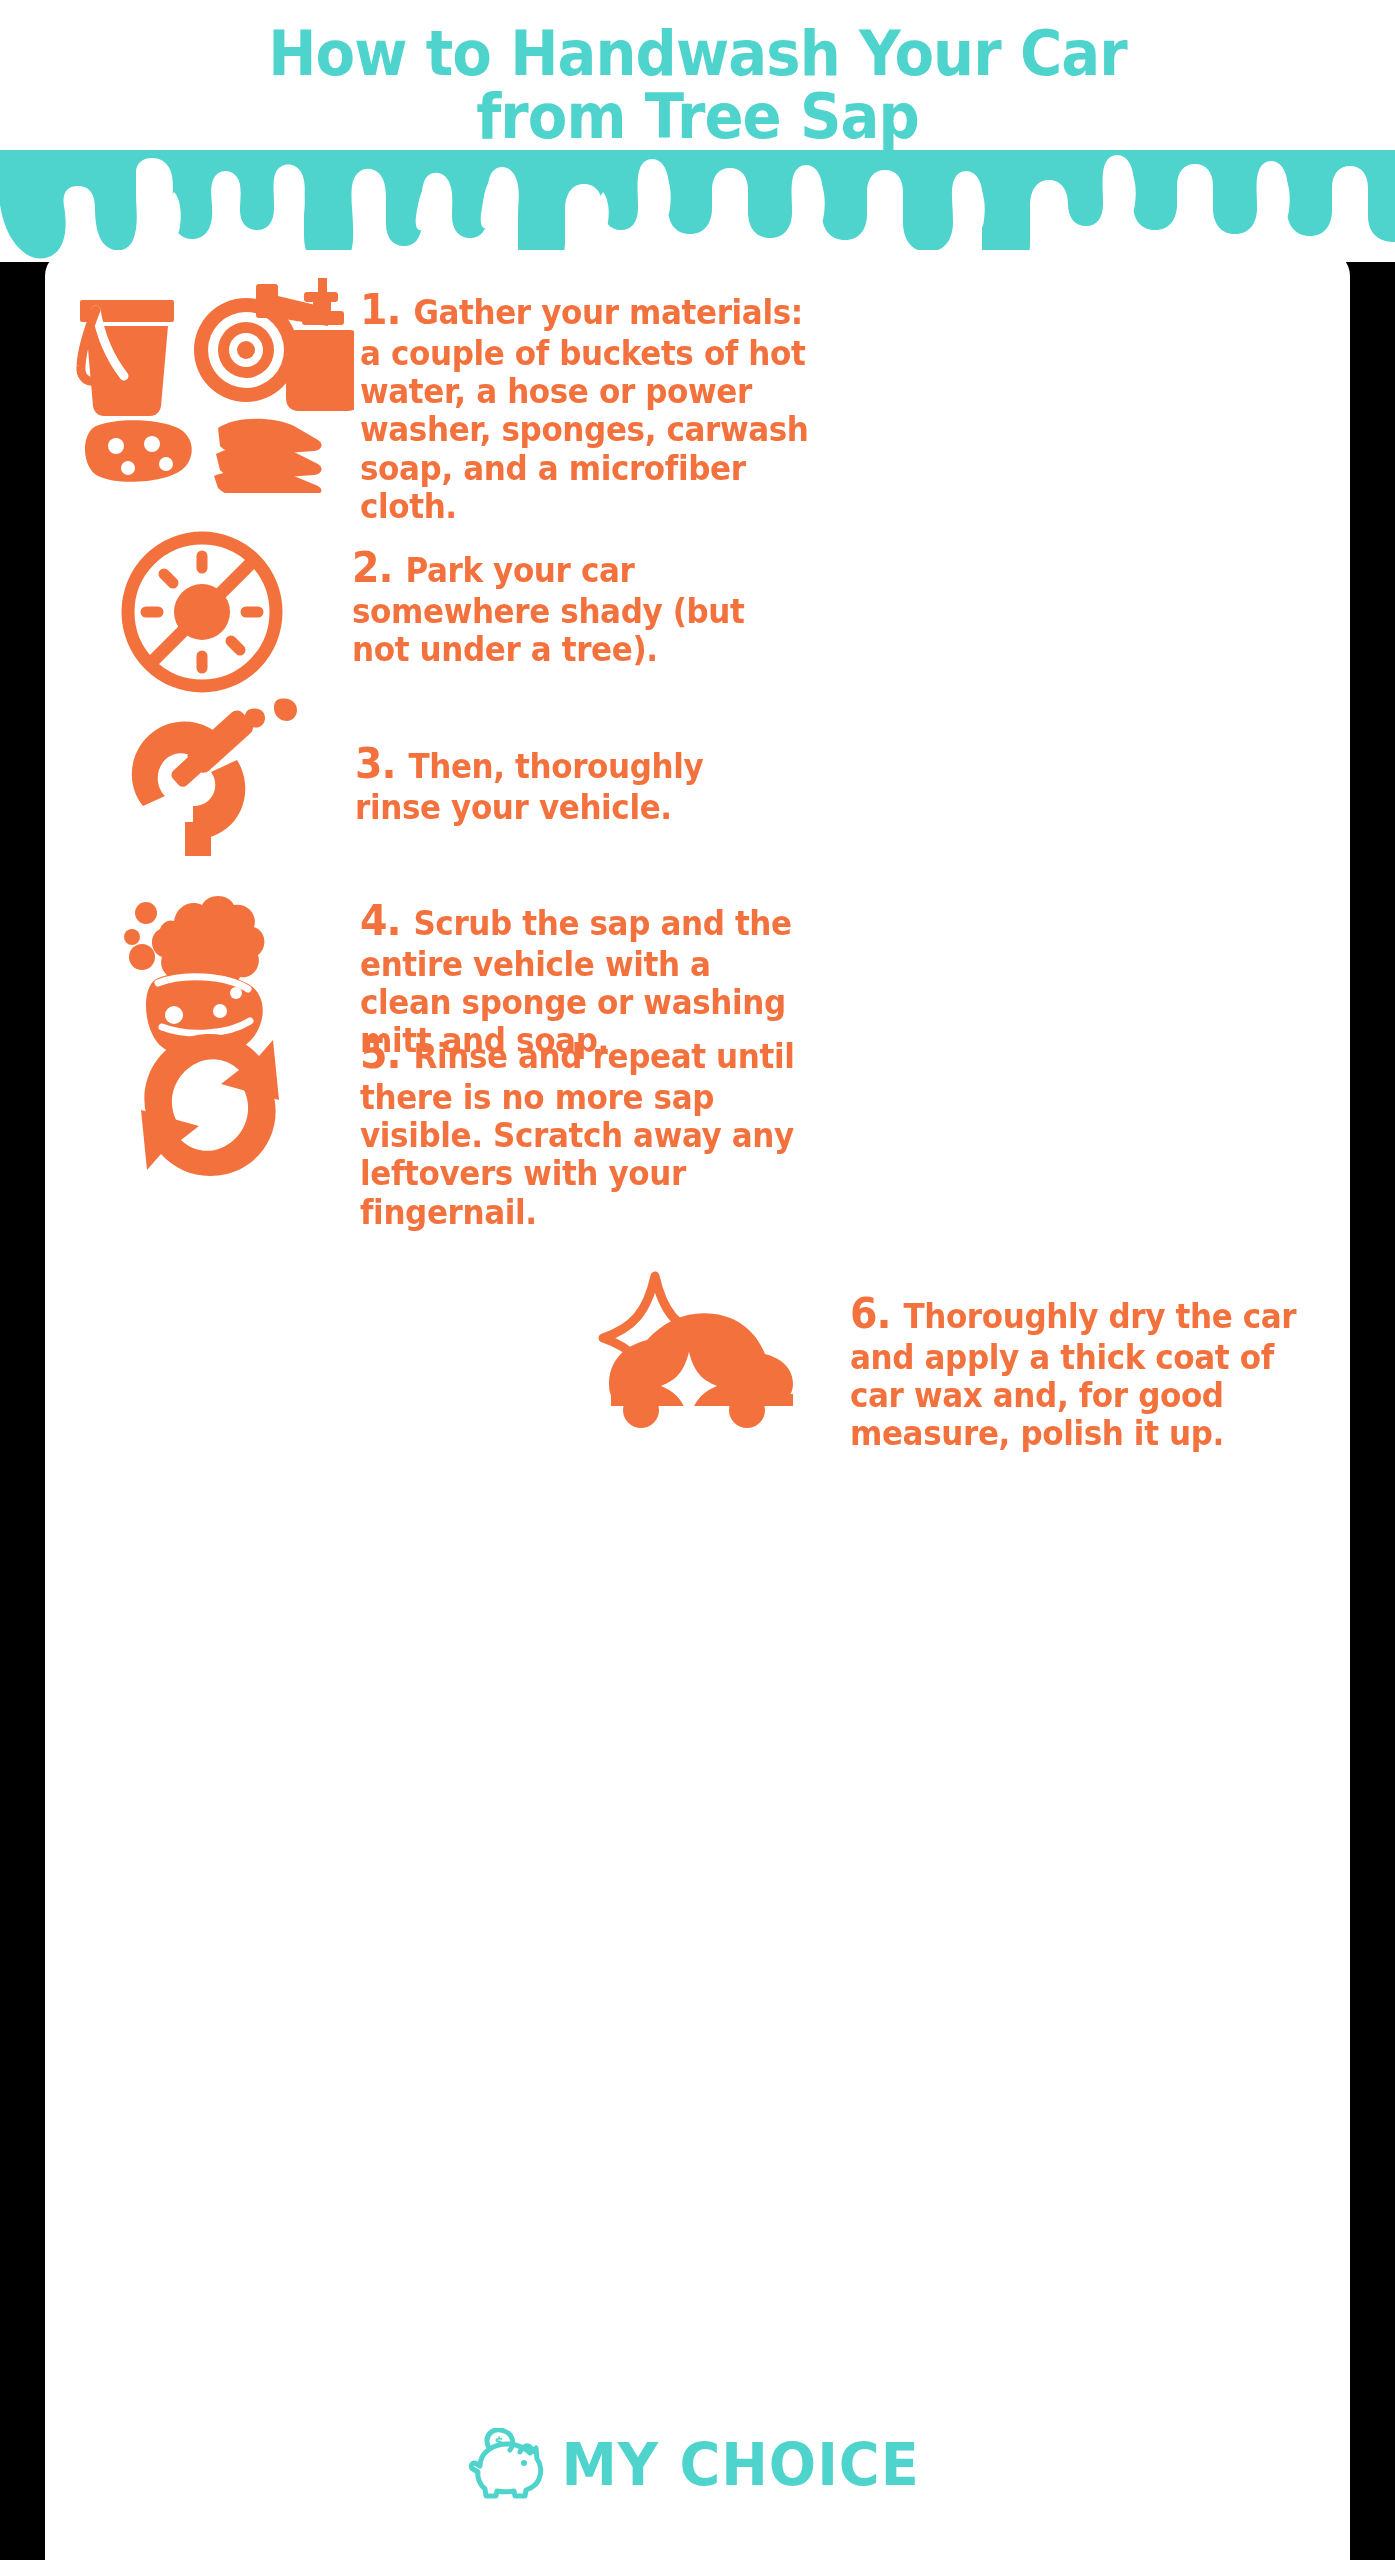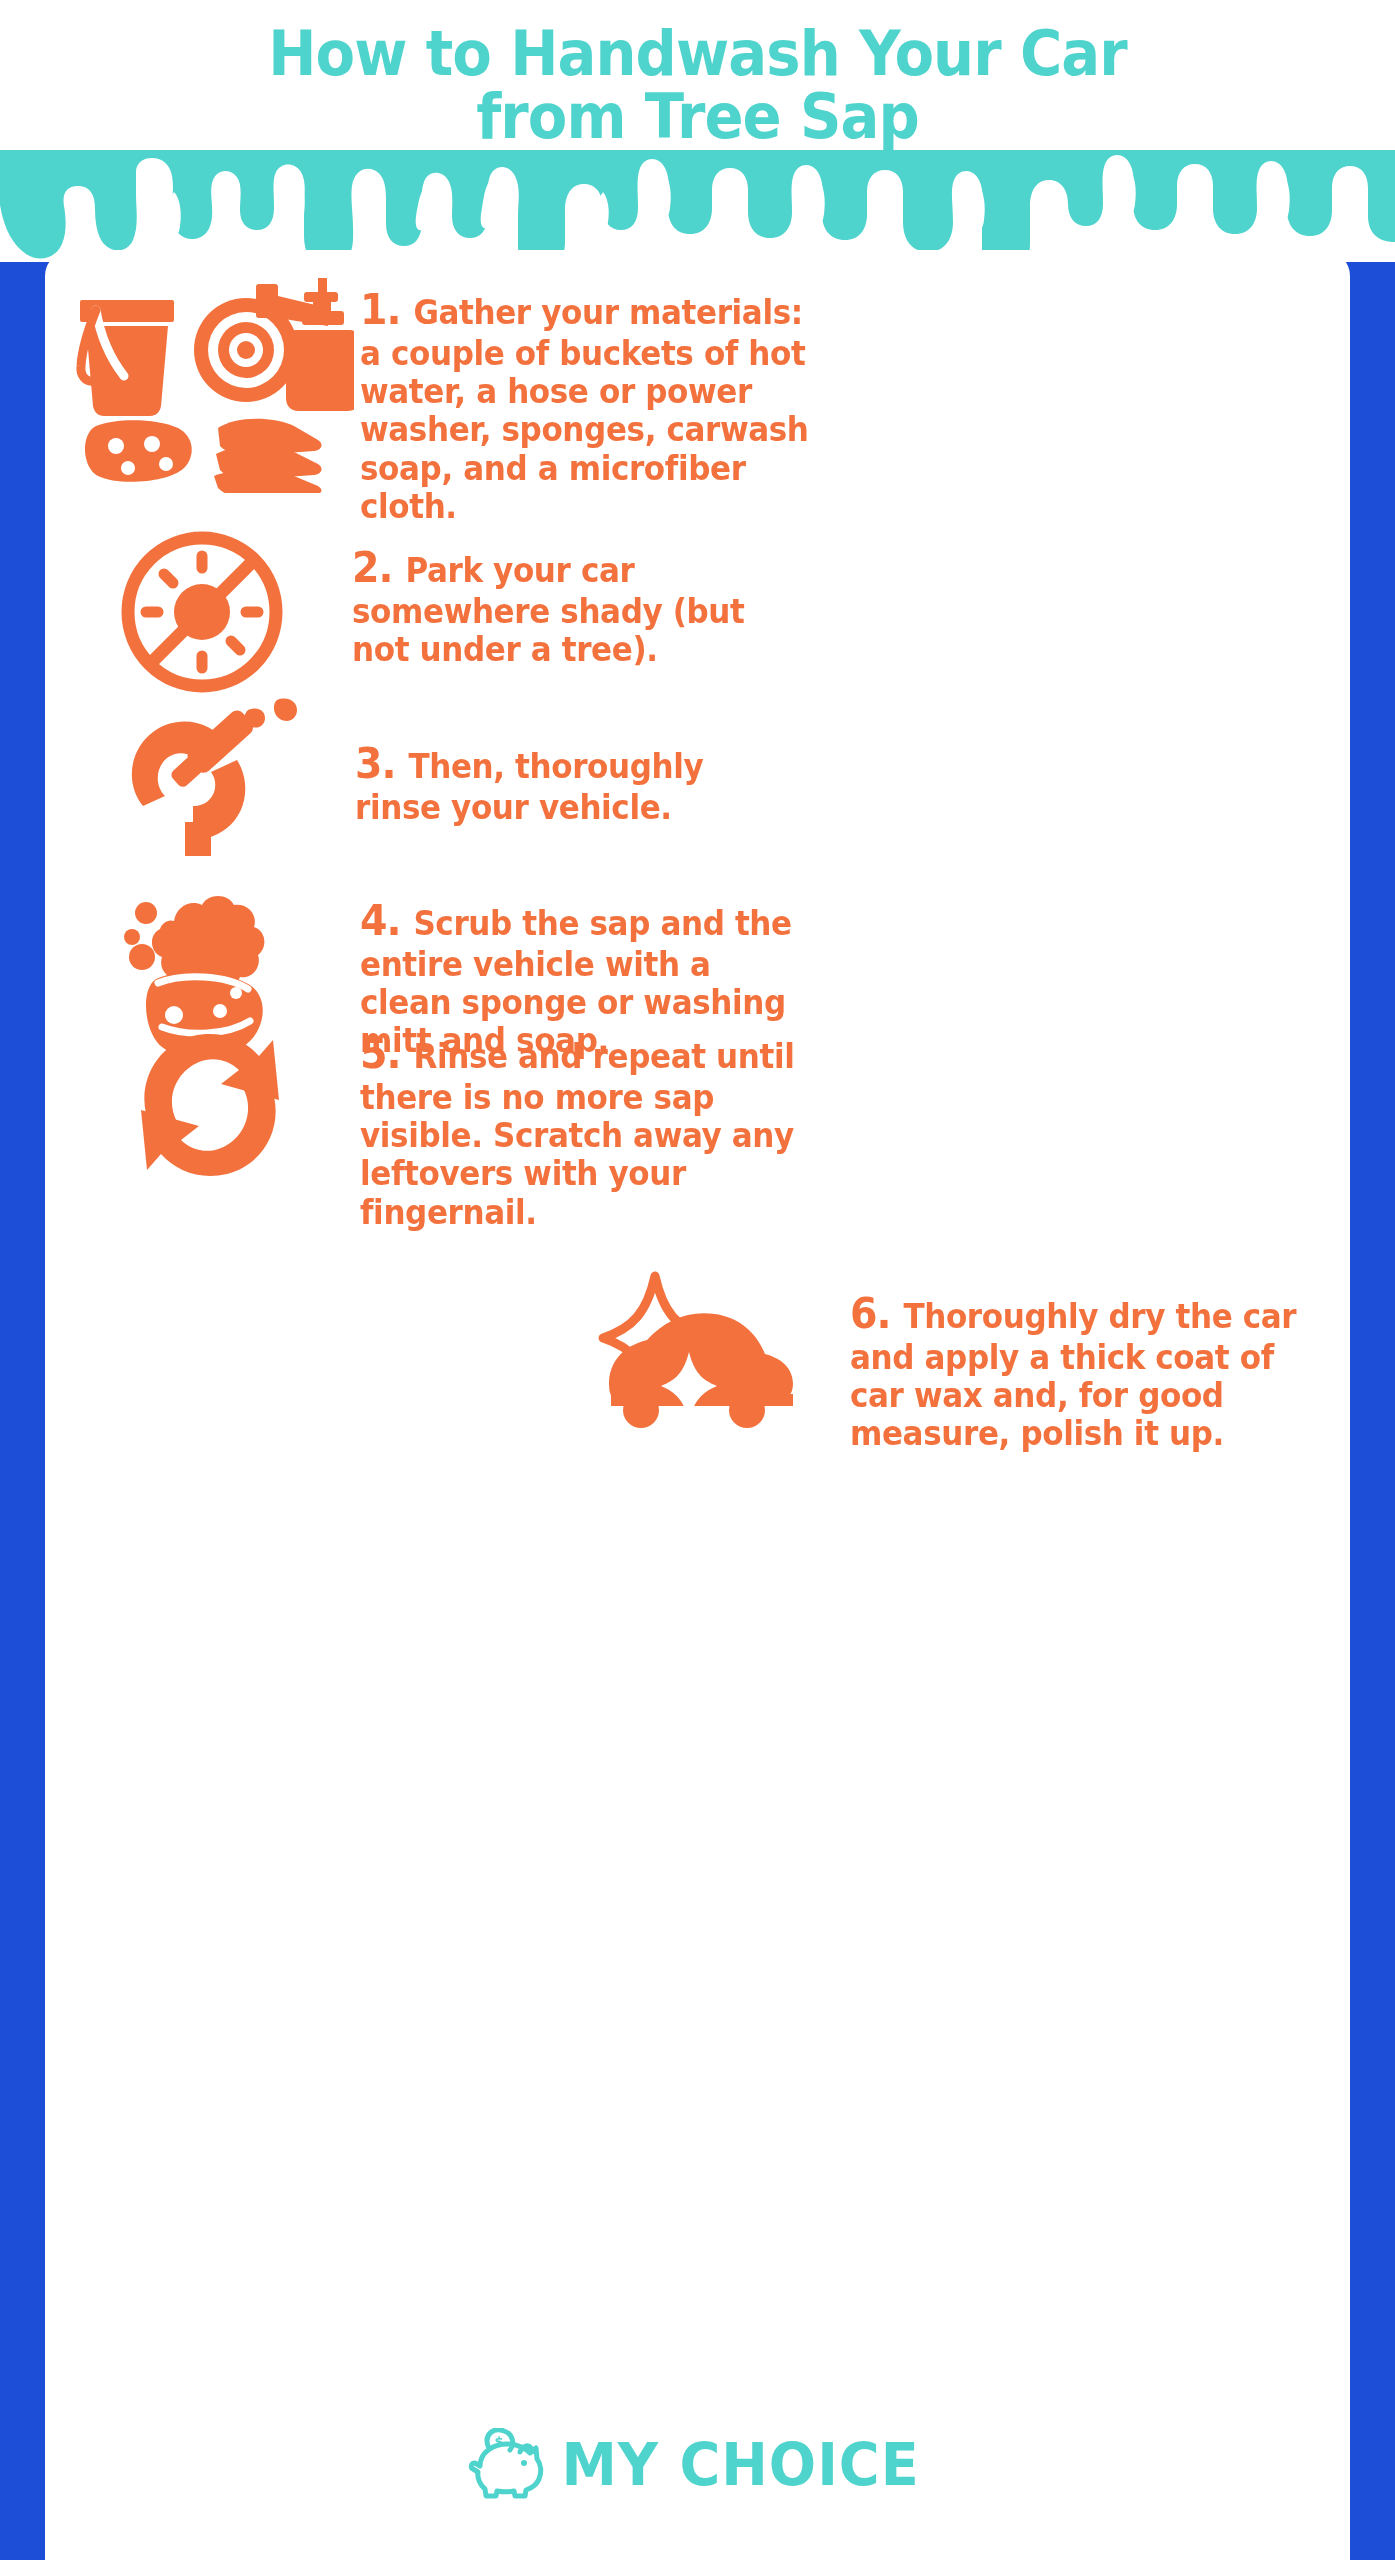--- a/index.html
+++ b/index.html
@@ -5,21 +5,21 @@
   * { box-sizing: border-box; margin: 0; padding: 0; }
   html, body {
     width: 1395px; height: 2560px;
     background: #ffffff;
     font-family: "Liberation Sans", sans-serif;
     overflow: hidden;
   }
   .page {
     position: relative;
     width: 1395px; height: 2560px;
-    background: #1d4ed8;
+    background: #000000;
     overflow: hidden;
   }
 
   
   .header-band {
     position: absolute; top: 0; left: 0;
     width: 1395px; height: 262px;
     background: #ffffff;
     z-index: 3;
   }

